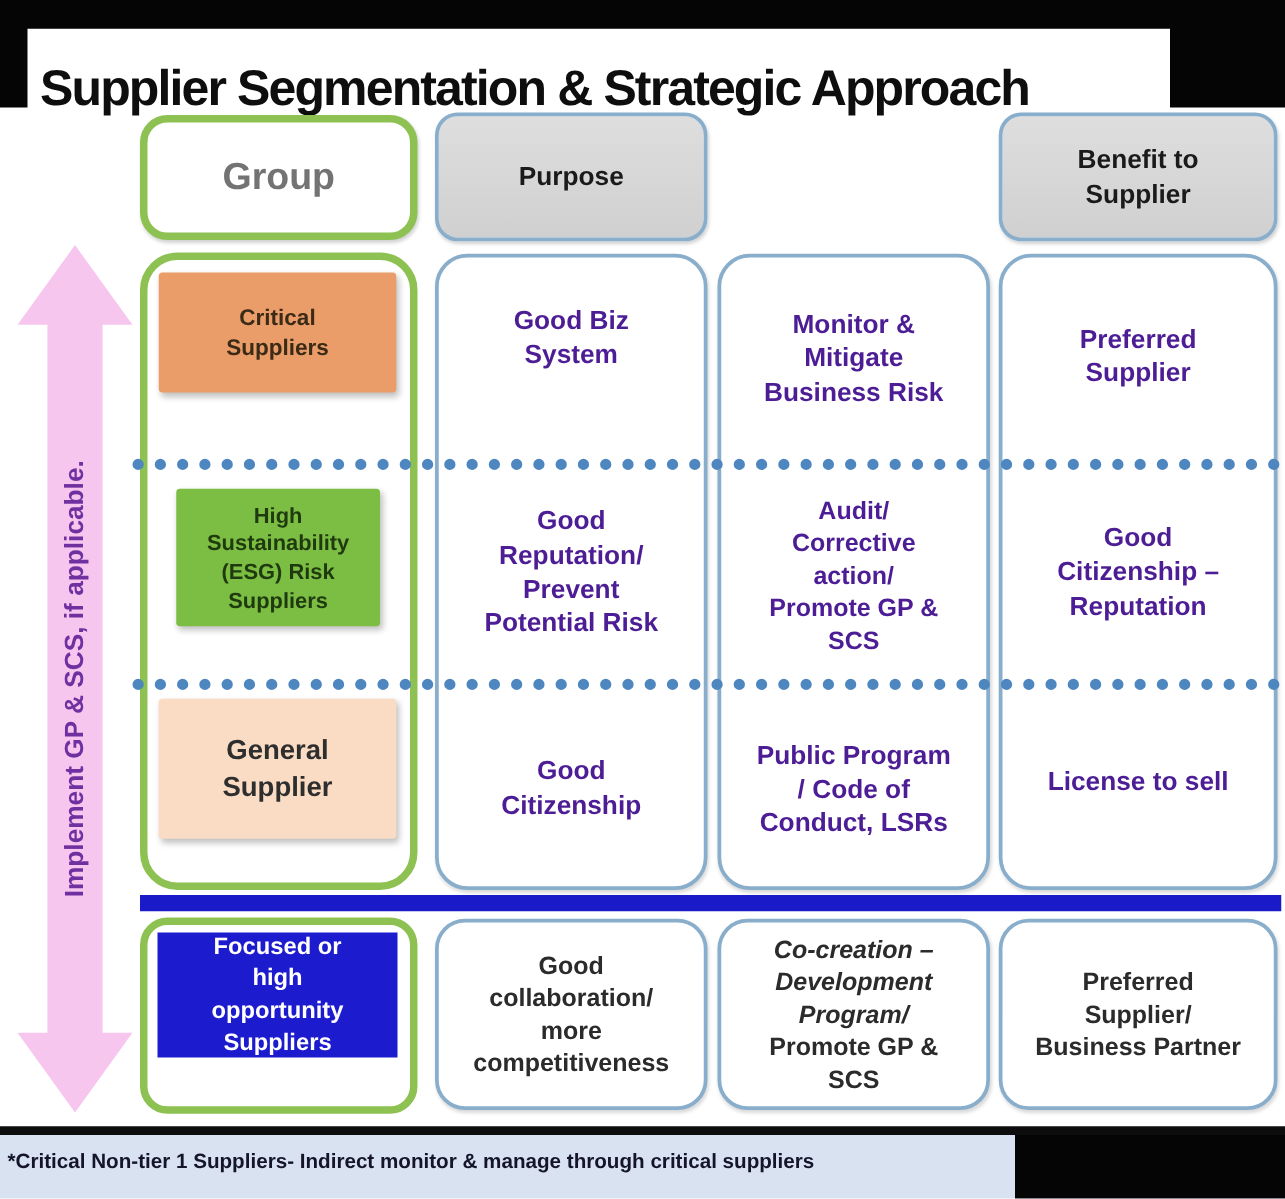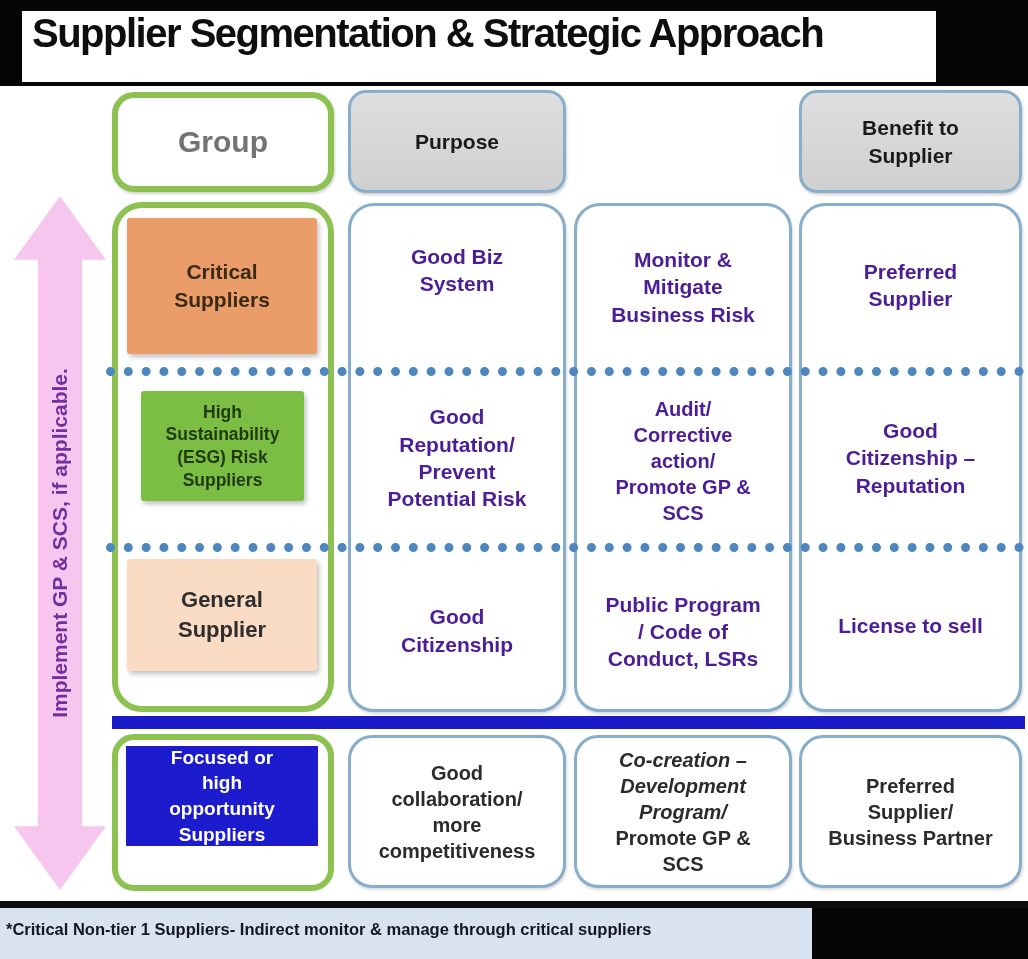--- a/index.html
+++ b/index.html
@@ -4,22 +4,22 @@
 <style>
   html,body{margin:0;padding:0;background:#fff;}
   #stage{
     position:relative;width:1028px;height:959px;overflow:hidden;
     font-family:"Liberation Sans","DejaVu Sans",sans-serif;
     background:#ffffff;color:#262626;
   }
   
   .title-band{position:absolute;left:0;top:0;width:1028px;height:86px;background:#050505;}
   .title-box{
-    position:absolute;left:22px;top:11px;width:914px;height:71px;background:#ffffff;
-    display:flex;align-items:flex-start;padding-left:10px;box-sizing:border-box;
+    position:absolute;left:22px;top:23px;width:914px;height:71px;background:#ffffff;
+    display:flex;align-items:flex-end;padding-left:10px;box-sizing:border-box;
   }
   .title-text{font-size:40px;font-weight:800;letter-spacing:-1.5px;color:#0e0e0e;white-space:nowrap;}
   
   .pink-arrow{
     position:absolute;left:14px;top:196px;width:92px;height:694px;background:#F7C6EF;
     clip-path:polygon(50% 0,100% 9.2%,74% 9.2%,74% 90.8%,100% 90.8%,50% 100%,0 90.8%,26% 90.8%,26% 9.2%,0 9.2%);
   }
   .arrow-label{
     position:absolute;left:50%;top:50%;width:660px;
     transform:translate(-50%,-50%) rotate(-90deg);
@@ -51,21 +51,21 @@
   .col2{left:348px;width:218px;}
   .col3{left:574px;width:218px;}
   .col4{left:799px;width:223px;}
   
   .dotline{position:absolute;left:106px;width:918px;height:0;border-top:9px dotted #4E86C0;}
   
   .gbox{
     position:absolute;display:flex;align-items:center;justify-content:center;text-align:center;
     white-space:pre-line;font-weight:700;box-shadow:2px 3px 5px rgba(0,0,0,.25);border-radius:3px;
   }
-  .critical{left:127px;top:218px;width:190px;height:136px;background:#EA9D69;font-size:21px;color:#3a2a16;line-height:1.35;}
+  .critical{left:127px;top:218px;width:190px;height:96px;background:#EA9D69;font-size:18px;color:#3a2a16;line-height:1.35;}
   .esg{left:141px;top:391px;width:163px;height:110px;background:#7CBE43;font-size:17.5px;color:#1f3a0f;line-height:1.3;}
   .general{left:127px;top:559px;width:190px;height:112px;background:#F9DCC3;font-size:22px;color:#2e2e2e;line-height:1.35;}
   
   .celltext{
     position:absolute;display:flex;align-items:center;justify-content:center;text-align:center;
     white-space:pre-line;font-weight:700;color:#4c1d95;line-height:1.3;font-size:21px;
   }
   .scg-r1{flex-direction:column;}
   .scg-note{font-size:13px;font-weight:700;line-height:1.18;margin-top:3px;white-space:pre-line;}
   

